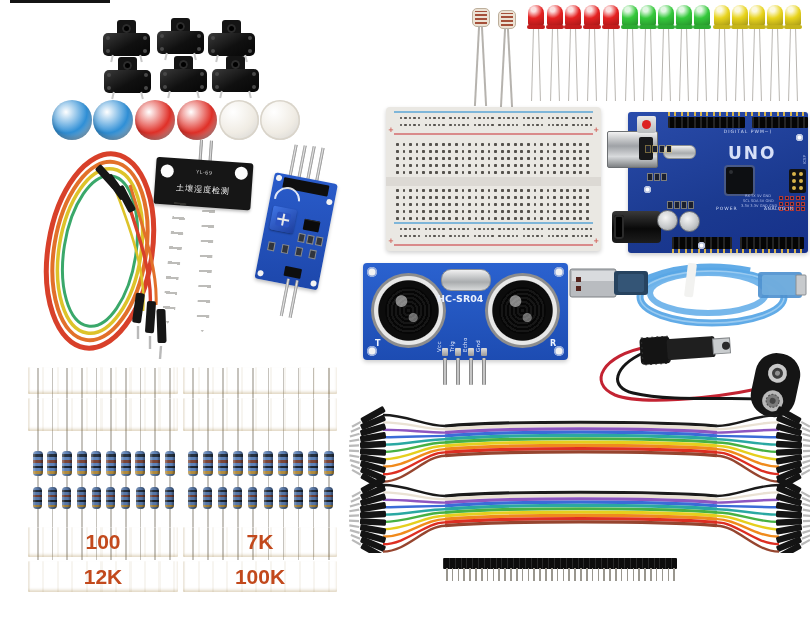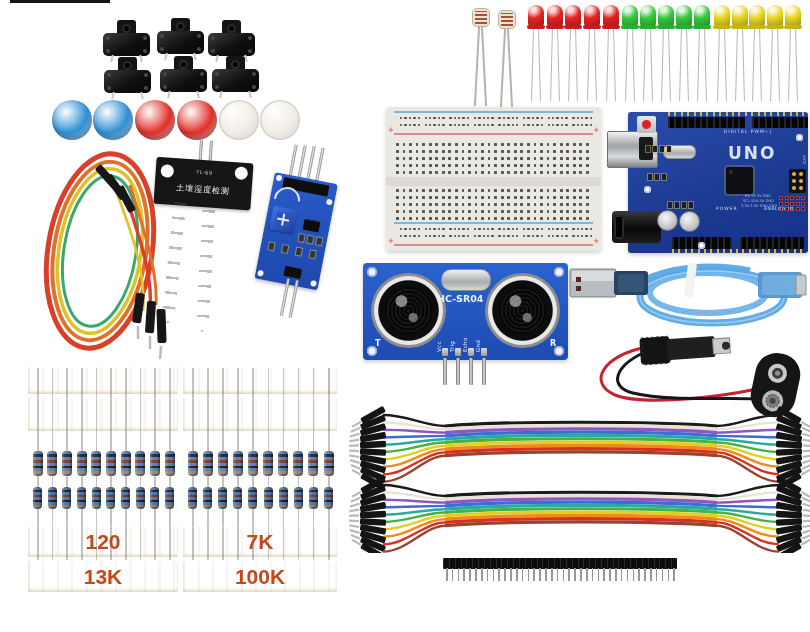--- a/index.html
+++ b/index.html
@@ -1059,24 +1059,24 @@
       <div class="r-body" style="left: 106.333px; top: 487px; width: 9px; height: 22px; filter: brightness(0.9);"></div>
       <div class="r-body" style="left: 120.5px; top: 451px; width: 10px; height: 25px;"></div>
       <div class="r-body" style="left: 121px; top: 487px; width: 9px; height: 22px; filter: brightness(0.9);"></div>
       <div class="r-body" style="left: 135.167px; top: 451px; width: 10px; height: 25px;"></div>
       <div class="r-body" style="left: 135.667px; top: 487px; width: 9px; height: 22px; filter: brightness(0.9);"></div>
       <div class="r-body" style="left: 149.833px; top: 451px; width: 10px; height: 25px;"></div>
       <div class="r-body" style="left: 150.333px; top: 487px; width: 9px; height: 22px; filter: brightness(0.9);"></div>
       <div class="r-body" style="left: 164.5px; top: 451px; width: 10px; height: 25px;"></div>
       <div class="r-body" style="left: 165px; top: 487px; width: 9px; height: 22px; filter: brightness(0.9);"></div>
       <div class="tape" style="left: 28px; top: 527px; width: 150px; height: 30px;">
-        <div class="tape-label" style="top: 3px;">120</div>
+        <div class="tape-label" style="top: 3px;">100</div>
       </div>
       <div class="tape" style="left: 28px; top: 561px; width: 150px; height: 31px;">
-        <div class="tape-label" style="top: 4px;">13K</div>
+        <div class="tape-label" style="top: 4px;">12K</div>
       </div>
       <div class="r-lead" style="left: 192px; top: 368px; height: 192px;"></div>
       <div class="r-lead" style="left: 207.111px; top: 368px; height: 192px;"></div>
       <div class="r-lead" style="left: 222.222px; top: 368px; height: 192px;"></div>
       <div class="r-lead" style="left: 237.333px; top: 368px; height: 192px;"></div>
       <div class="r-lead" style="left: 252.444px; top: 368px; height: 192px;"></div>
       <div class="r-lead" style="left: 267.556px; top: 368px; height: 192px;"></div>
       <div class="r-lead" style="left: 282.667px; top: 368px; height: 192px;"></div>
       <div class="r-lead" style="left: 297.778px; top: 368px; height: 192px;"></div>
       <div class="r-lead" style="left: 312.889px; top: 368px; height: 192px;"></div>

